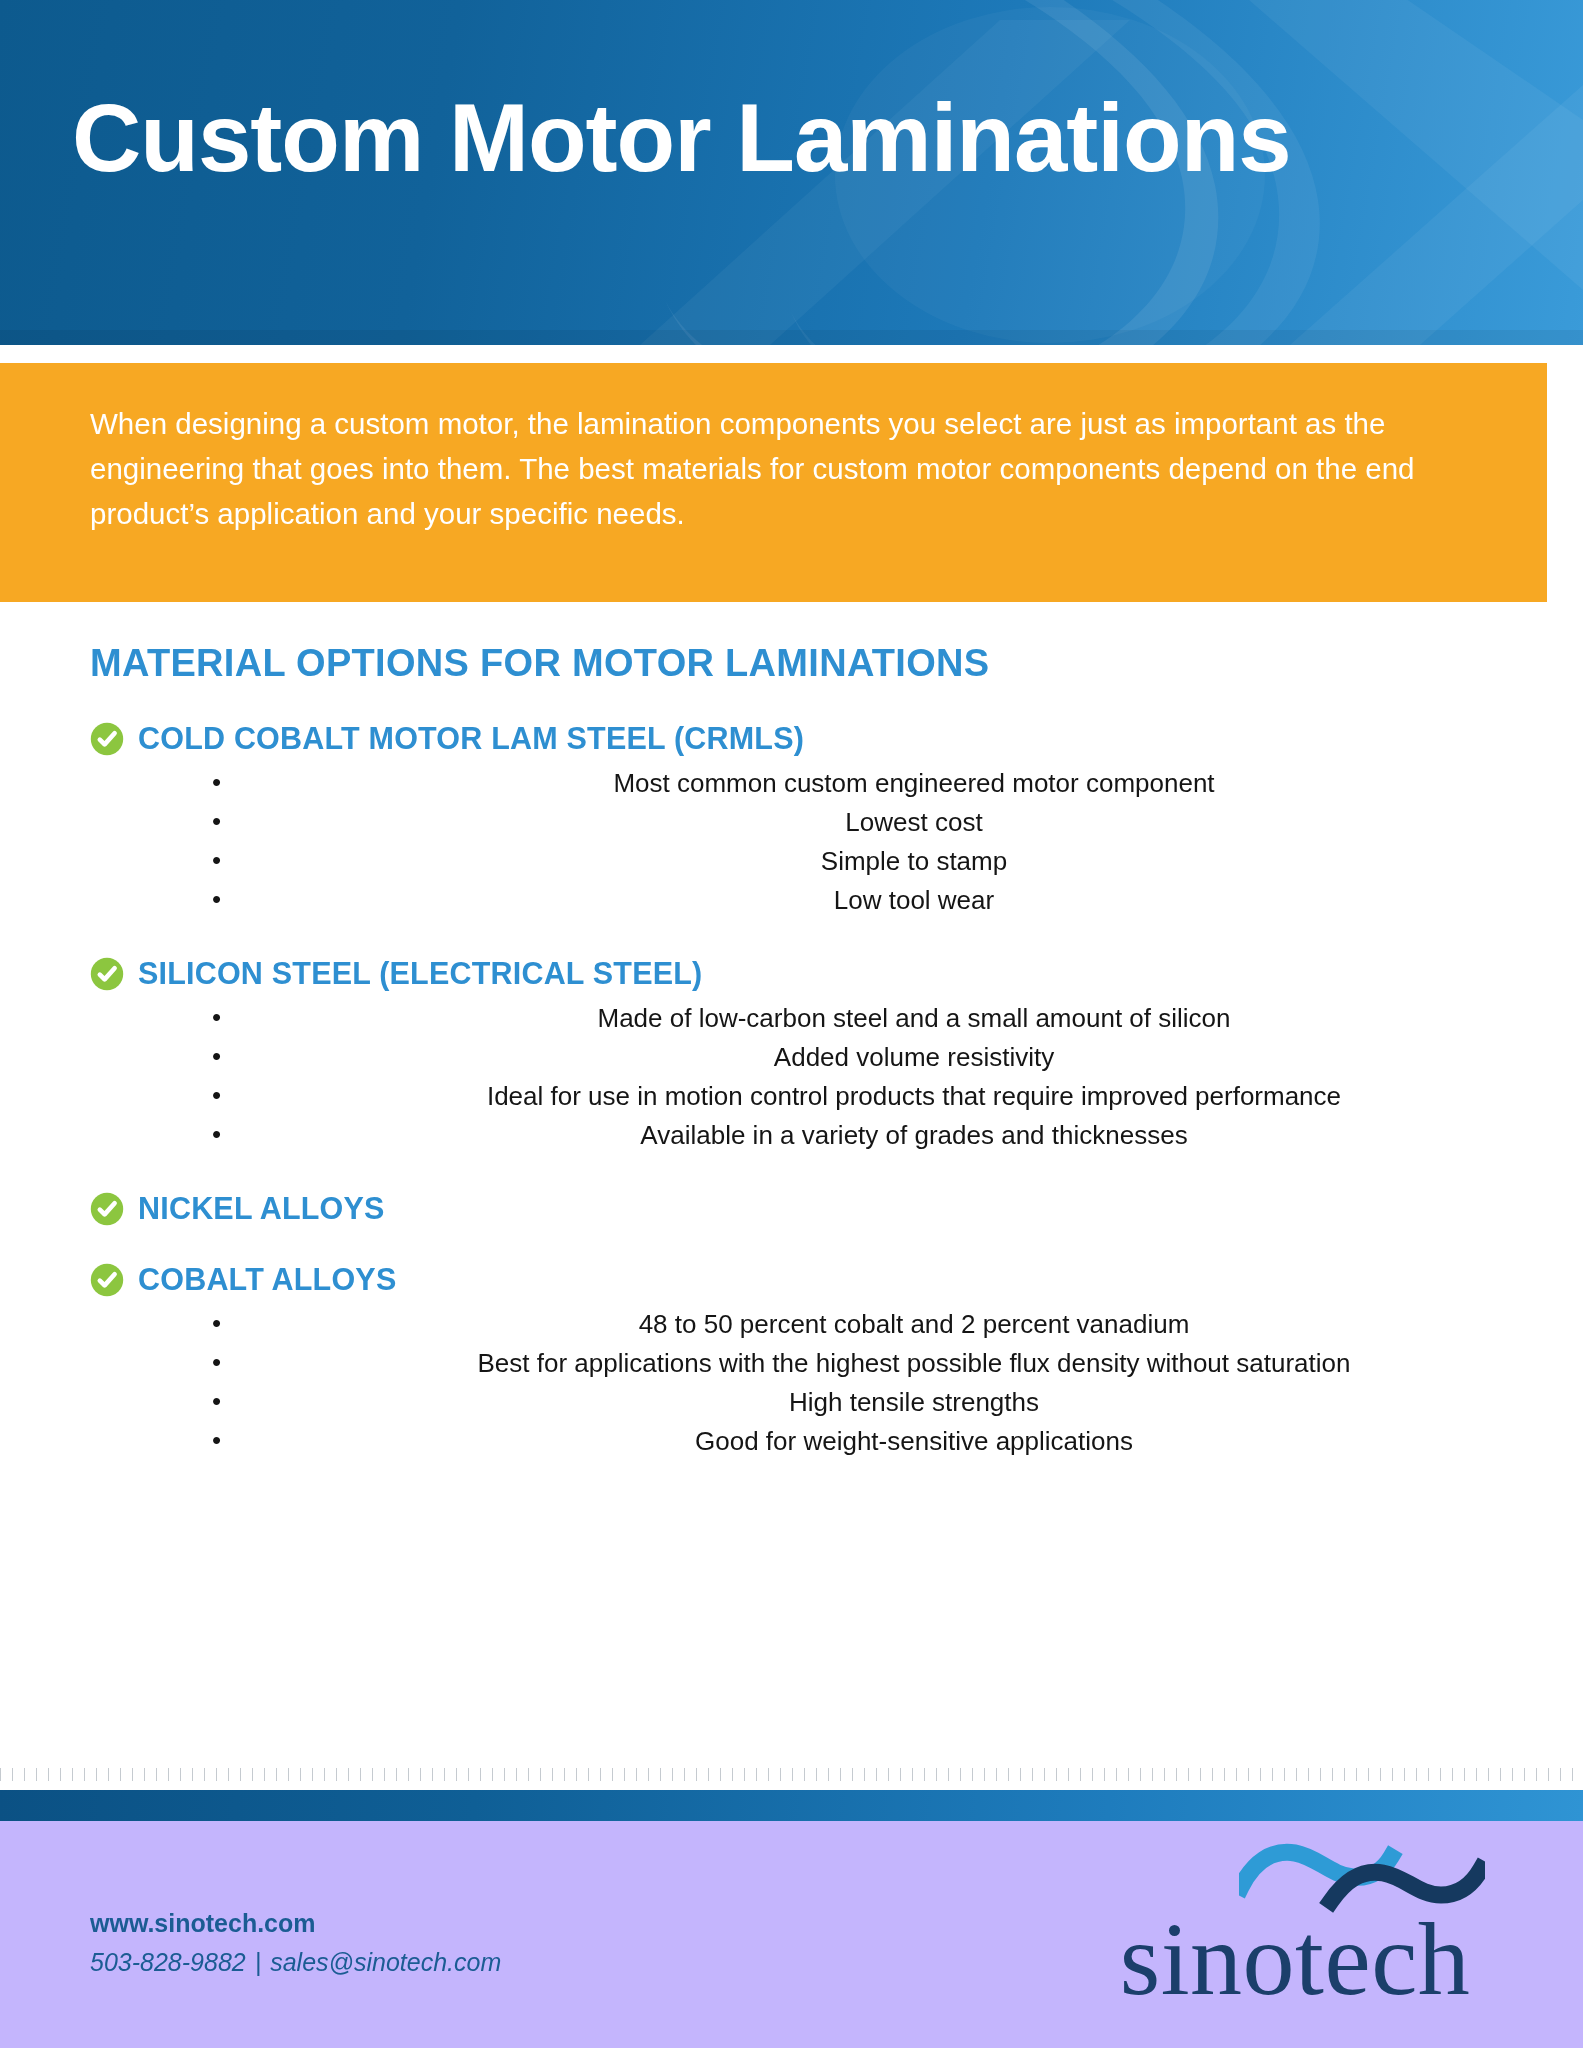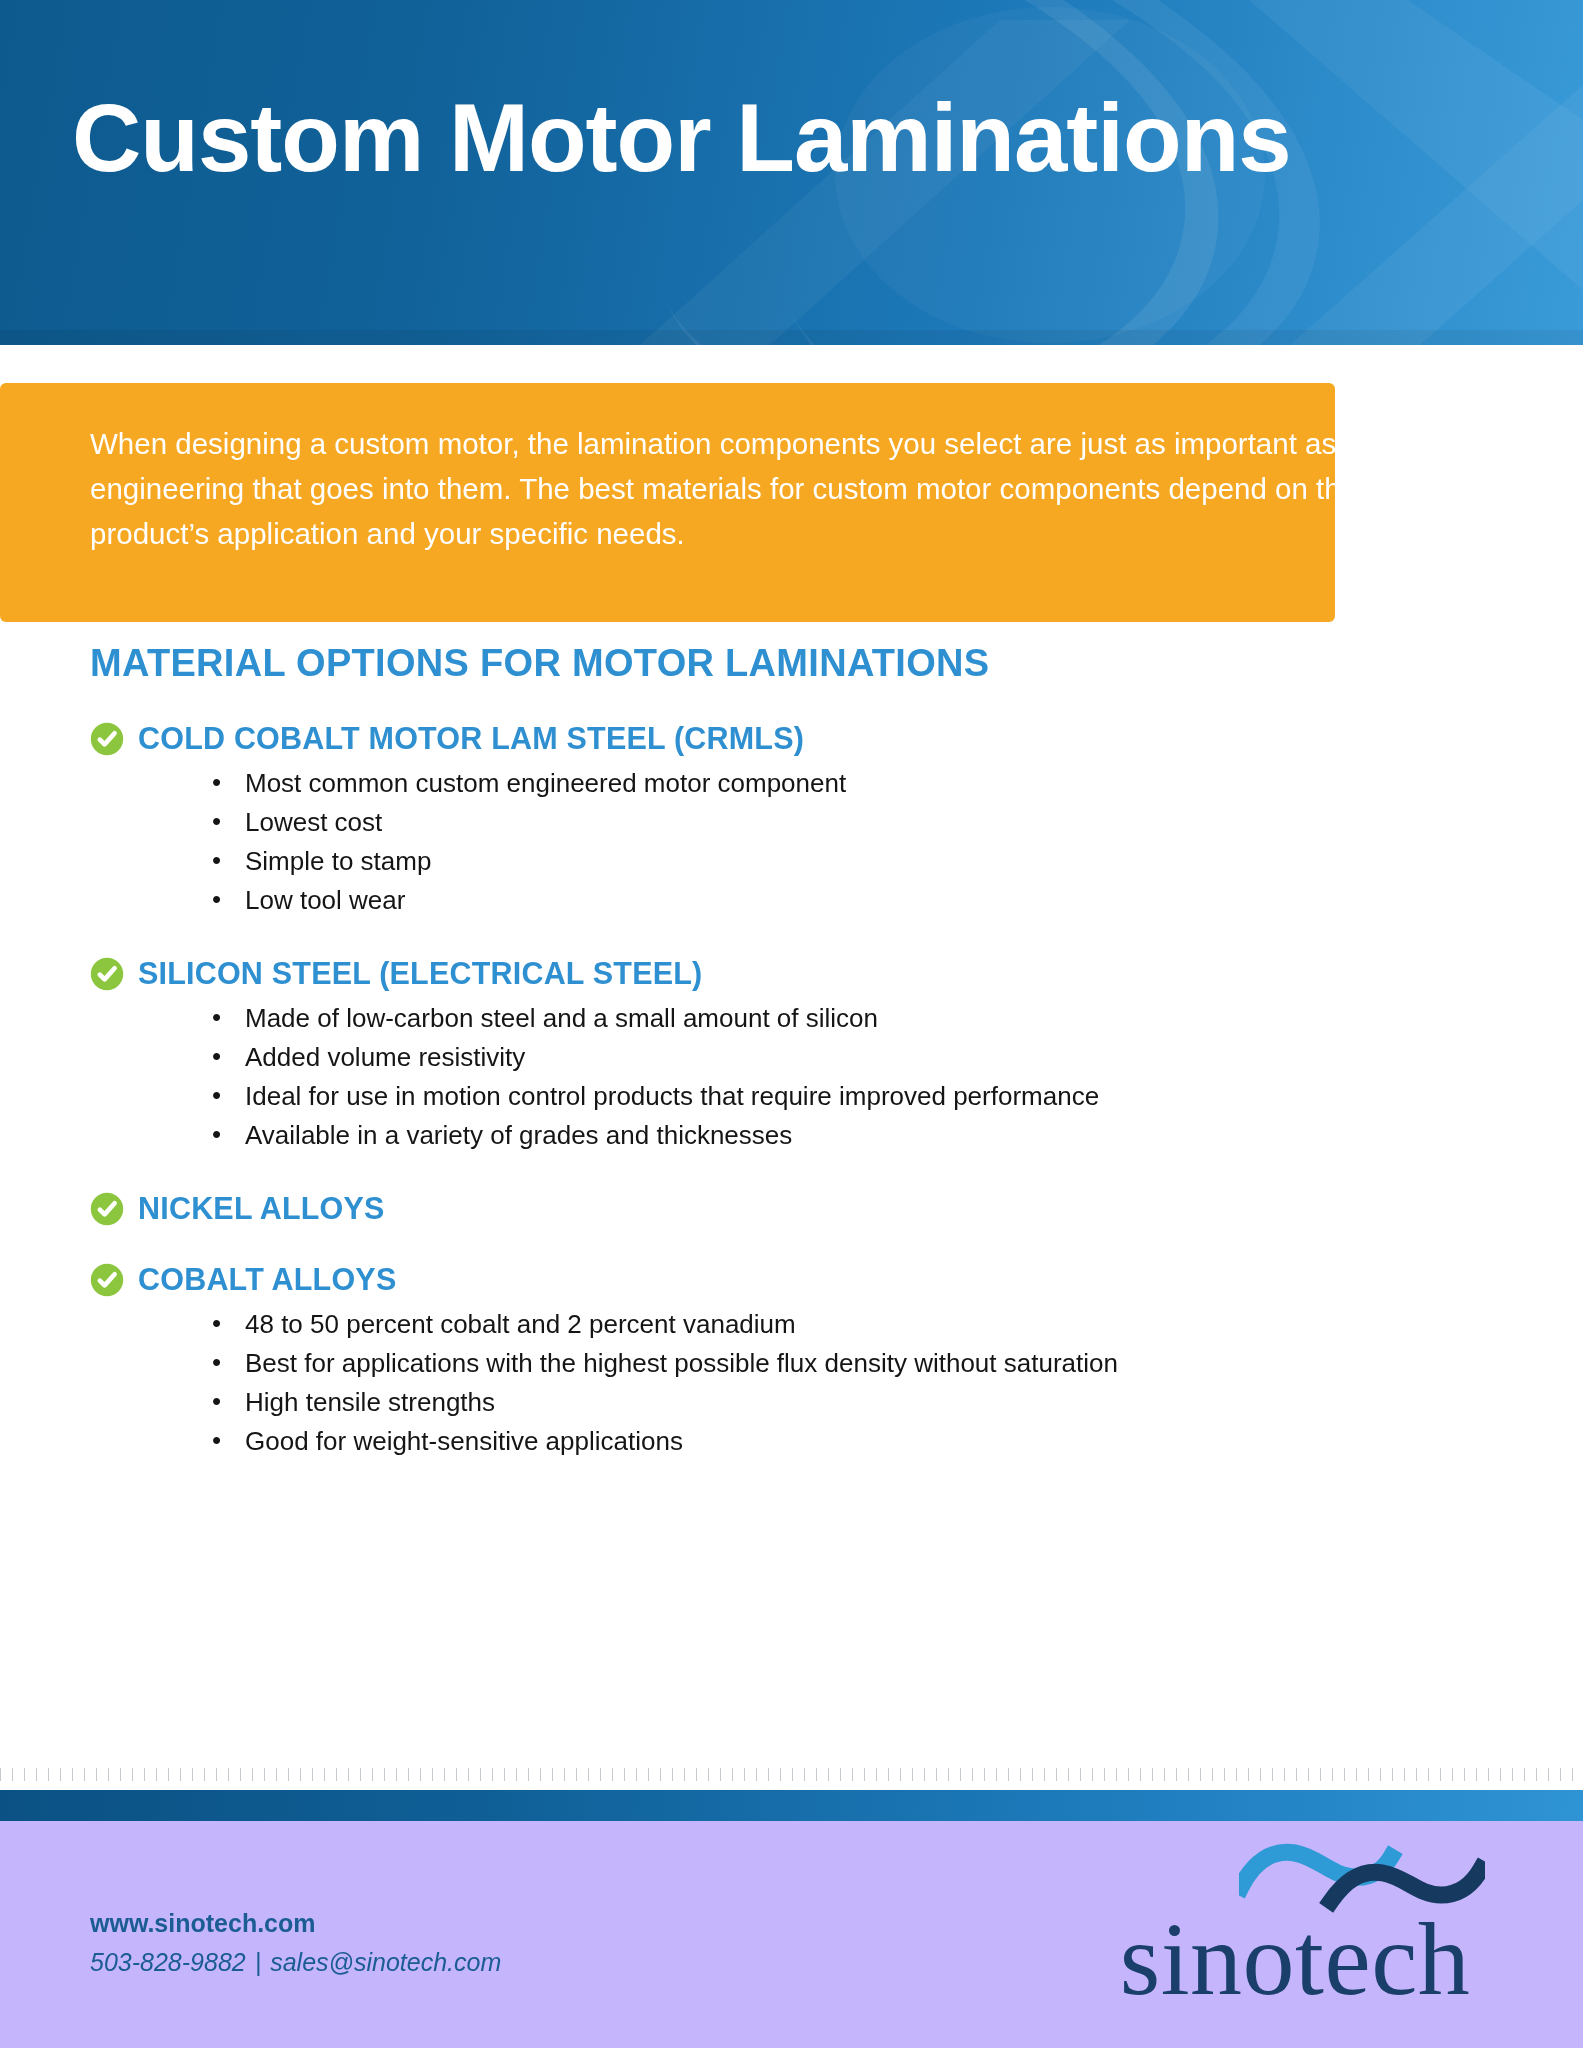--- a/index.html
+++ b/index.html
@@ -40,25 +40,24 @@
     color: #ffffff;
     letter-spacing: -1px;
     white-space: nowrap;
     z-index: 3;
   }
 
   
   .intro-band {
     position: absolute;
     left: 0;
-    top: 383px;
-    width: 1335px;
+    top: 363px;
+    width: 1547px;
     height: 239px;
     background: #f7a823;
-    border-radius: 6px;
   }
   .intro-text {
     position: absolute;
     left: 90px;
     top: 38px;
     width: 1330px;
     margin: 0;
     color: #ffffff;
     font-size: 29.5px;
     line-height: 45px;
@@ -100,20 +99,21 @@
     margin: 0;
     color: #2e8fd1;
     font-size: 30.5px;
     font-weight: bold;
     letter-spacing: 0.2px;
   }
   .bullets {
     list-style: none;
     margin: 8px 0 0 0;
     padding: 0 0 0 122px;
+    text-align: center;
   }
   .bullets li {
     position: relative;
     color: #151515;
     font-size: 26px;
     line-height: 39px;
     padding-left: 33px;
   }
   .bullets li::before {
     content: "•";

